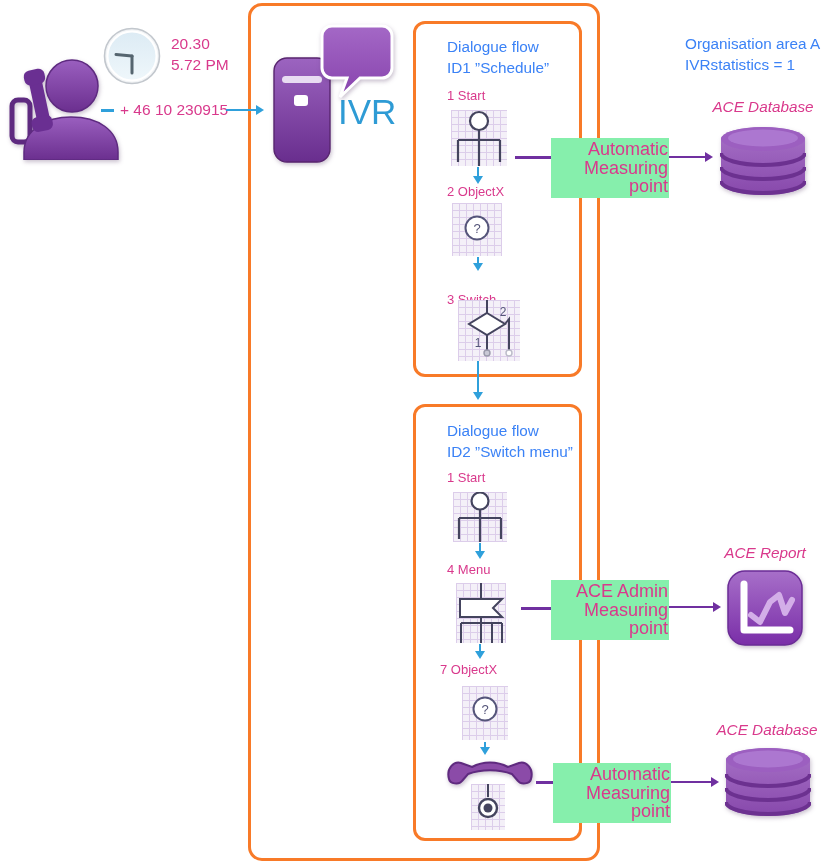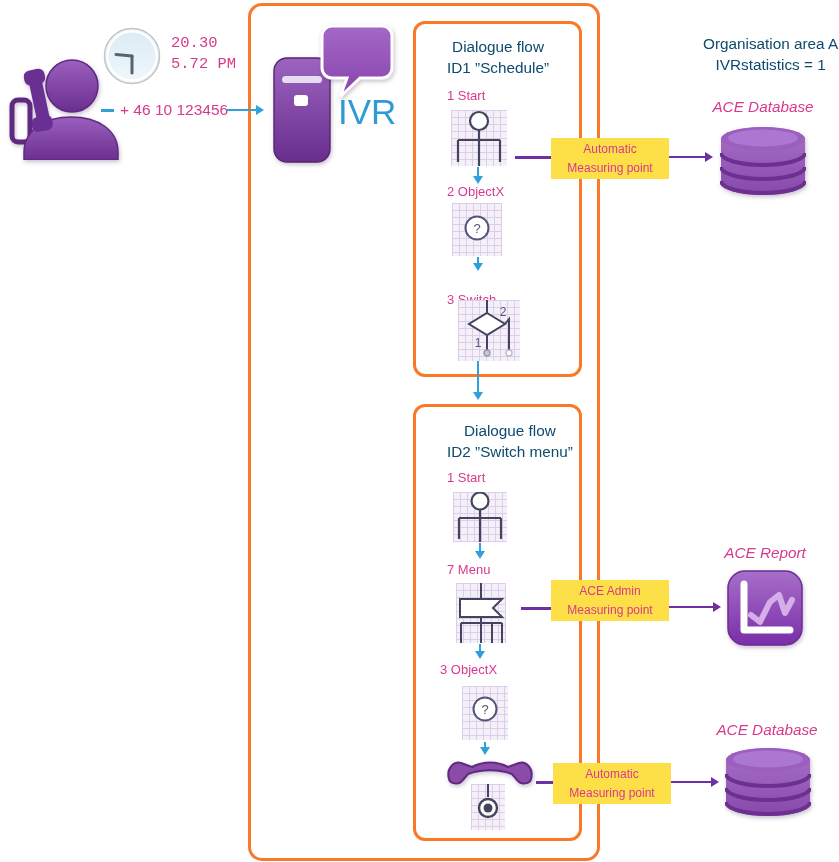--- a/index.html
+++ b/index.html
@@ -1,23 +1,23 @@
 <!DOCTYPE html>
 <html><head>
 <meta charset="utf-8">
 <style>
   html,body{margin:0;padding:0;background:#fff;}
   #canvas{position:relative;width:839px;height:862px;background:#fff;overflow:hidden;
           font-family:"Liberation Sans", sans-serif;}
   .obox{position:absolute;border:3px solid #F87A28;border-radius:14px;background:transparent;z-index:1;}
-  .flow-title{position:absolute;font-size:15.3px;line-height:21px;color:#0c4a6e;z-index:2;white-space:nowrap;text-align:center;}
+  .flow-title{position:absolute;font-size:15.3px;line-height:21px;color:#3b82f6;z-index:2;white-space:nowrap;}
   .step-label{position:absolute;font-size:13px;color:#D9398C;z-index:2;white-space:nowrap;}
   .target-label{position:absolute;font-size:15.3px;color:#D9398C;text-align:center;width:120px;z-index:2;white-space:nowrap;font-style:italic;}
-  .mp-label{position:absolute;font-size:12px;line-height:18.5px;color:#D9398C;text-align:center;
-            background:#fde047;z-index:4;padding:2px 1px;}
+  .mp-label{position:absolute;font-size:18px;line-height:18.5px;color:#D9398C;text-align:right;
+            background:#86efac;z-index:4;padding:2px 1px;}
   .grid-icon{position:absolute;z-index:2;background-color:#F4F0F8;
      background-image:linear-gradient(#DCCDEA 1px,transparent 1px),
                       linear-gradient(90deg,#DCCDEA 1px,transparent 1px);
      background-size:7px 7px;}
   .grid-icon svg{position:absolute;left:0;top:0;}
   .varrow{position:absolute;width:2.4px;background:#2FA0DB;z-index:3;}
   .varrow::after{content:"";position:absolute;left:50%;transform:translateX(-50%);bottom:-7px;
      border-left:5.5px solid transparent;border-right:5.5px solid transparent;border-top:8px solid #2FA0DB;}
   .harrow{position:absolute;height:2.4px;z-index:3;}
   .harrow::after{content:"";position:absolute;right:-8px;top:50%;transform:translateY(-50%);
@@ -64,27 +64,27 @@
         <stop offset="0" stop-color="#DCEBF4"></stop>
           <stop offset="1" stop-color="#EFF7FB"></stop>
       </linearGradient>
     </defs>
     <circle cx="29" cy="29" r="27.5" fill="#F2F4F6" stroke="#C2C7CD" stroke-width="1.6"></circle>
     <circle cx="29" cy="29" r="24.5" fill="url(#gradClock)" stroke="#FFFFFF" stroke-width="2"></circle>
     <line x1="29" y1="29" x2="13" y2="27.5" stroke="#55656F" stroke-width="3" stroke-linecap="round"></line>
     <line x1="29" y1="29" x2="29" y2="46" stroke="#55656F" stroke-width="3" stroke-linecap="round"></line>
   </svg>
 
-  <div class="time-label" style="left:171px;top:33px;font-family:Liberation Mono, monospace;">
+  <div class="time-label" style="left:171px;top:33px;">
     <div>20.30</div>
     <div>5.72 PM</div>
   </div>
 
   <div class="bdash" style="left:101px;top:109px;width:13px;"></div>
-  <div class="phone-number" style="left:120px;top:101px;">+ 46 10 123456</div>
+  <div class="phone-number" style="left:120px;top:101px;">+ 46 10 230915</div>
   <div class="harrow blue" style="left:226px;top:109px;width:30px;"></div>
 
   <svg class="icon-abs shadowed" style="left:272px;top:56px;" width="60" height="108" viewBox="0 0 60 108">
     <defs>
       <linearGradient id="gradTower" x1="0" y1="0" x2="0" y2="1">
         <stop offset="0" stop-color="#9C64C0"></stop>
           <stop offset="1" stop-color="#692E8E"></stop>
       </linearGradient>
     </defs>
     <rect x="2" y="2" width="56" height="104" rx="13" fill="url(#gradTower)" stroke="#58256F" stroke-width="1.4"></rect>
@@ -95,21 +95,21 @@
     <defs>
       <linearGradient id="gradBubble" x1="0" y1="0" x2="0" y2="1">
         <stop offset="0" stop-color="#A468C6"></stop>
           <stop offset="1" stop-color="#8743AD"></stop>
       </linearGradient>
     </defs>
     <path d="M16,2 H66 a10,10 0 0 1 10,10 V44 a10,10 0 0 1 -10,10 H44 L24,73 L31,54 H16 a10,10 0 0 1 -10,-10 V12 a10,10 0 0 1 10,-10 Z" fill="url(#gradBubble)" stroke="#FFFFFF" stroke-width="3"></path>
   </svg>
   <div class="ivr-label" style="left:338px;top:92px;">IVR</div>
 
-  <div class="flow-title" style="left:703px;top:33px;">
+  <div class="flow-title" style="left:685px;top:33px;">
     <div>Organisation area A</div>
     <div>IVRstatistics = 1</div>
   </div>
 
   <div class="flow-title" style="left:447px;top:36px;">
     <div>Dialogue flow</div>
     <div>ID1 ”Schedule”</div>
   </div>
 
   <div class="step-label" style="left:447px;top:88px;">1 Start</div>
@@ -177,32 +177,32 @@
   <div class="step-label" style="left:447px;top:470px;">1 Start</div>
   <div class="grid-icon" style="left:453px;top:492px;width:54px;height:50px;">
     <svg width="54" height="50" viewBox="0 0 54 50" fill="none" stroke="#44445E" stroke-width="2.2">
       <line x1="27" y1="17" x2="27" y2="50"></line>
       <path d="M6,26 H48 M6,26 V47 M48,26 V47"></path>
       <circle cx="27" cy="9" r="8.5" fill="#FFFFFF"></circle>
     </svg>
   </div>
   <div class="varrow" style="left:479px;top:543px;height:9px;"></div>
 
-  <div class="step-label" style="left:447px;top:562px;">7 Menu</div>
+  <div class="step-label" style="left:447px;top:562px;">4 Menu</div>
   <div class="grid-icon" style="left:456px;top:583px;width:50px;height:60px;">
     <svg width="50" height="60" viewBox="0 0 50 60" fill="none" stroke="#44445E" stroke-width="2">
       <line x1="25" y1="0" x2="25" y2="16"></line>
       <polygon points="4,16 46,16 37,25 46,34 4,34" fill="#FFFFFF"></polygon>
       <line x1="25" y1="34" x2="25" y2="40"></line>
       <path d="M5,40 H46 M5,40 V60 M25,40 V60 M36,40 V60 M46,40 V60"></path>
     </svg>
   </div>
   <div class="varrow" style="left:479px;top:644px;height:8px;"></div>
 
-  <div class="step-label" style="left:440px;top:662px;">3 ObjectX</div>
+  <div class="step-label" style="left:440px;top:662px;">7 ObjectX</div>
   <div class="grid-icon" style="left:462px;top:686px;width:46px;height:54px;">
     <svg width="46" height="54" viewBox="0 0 46 54">
       <circle cx="23" cy="23" r="11.5" fill="#FFFFFF" stroke="#55557A" stroke-width="2"></circle>
       <text x="23" y="28" font-size="13" fill="#55557A" text-anchor="middle">?</text>
     </svg>
   </div>
   <div class="varrow" style="left:484px;top:742px;height:6px;"></div>
 
   <svg class="icon-abs shadowed" style="left:446px;top:758px;" width="88" height="28" viewBox="0 0 88 28">
     <path d="M3,21 C0,10 8,3 15,5 L26,9 C37,3 51,3 62,9 L73,5 C80,3 88,10 85,21 C84,26 75,27 72,23 L66,16 C53,11 35,11 22,16 L16,23 C13,27 4,26 3,21 Z" fill="#8B4BA8" stroke="#5F2A7F" stroke-width="2"></path>

